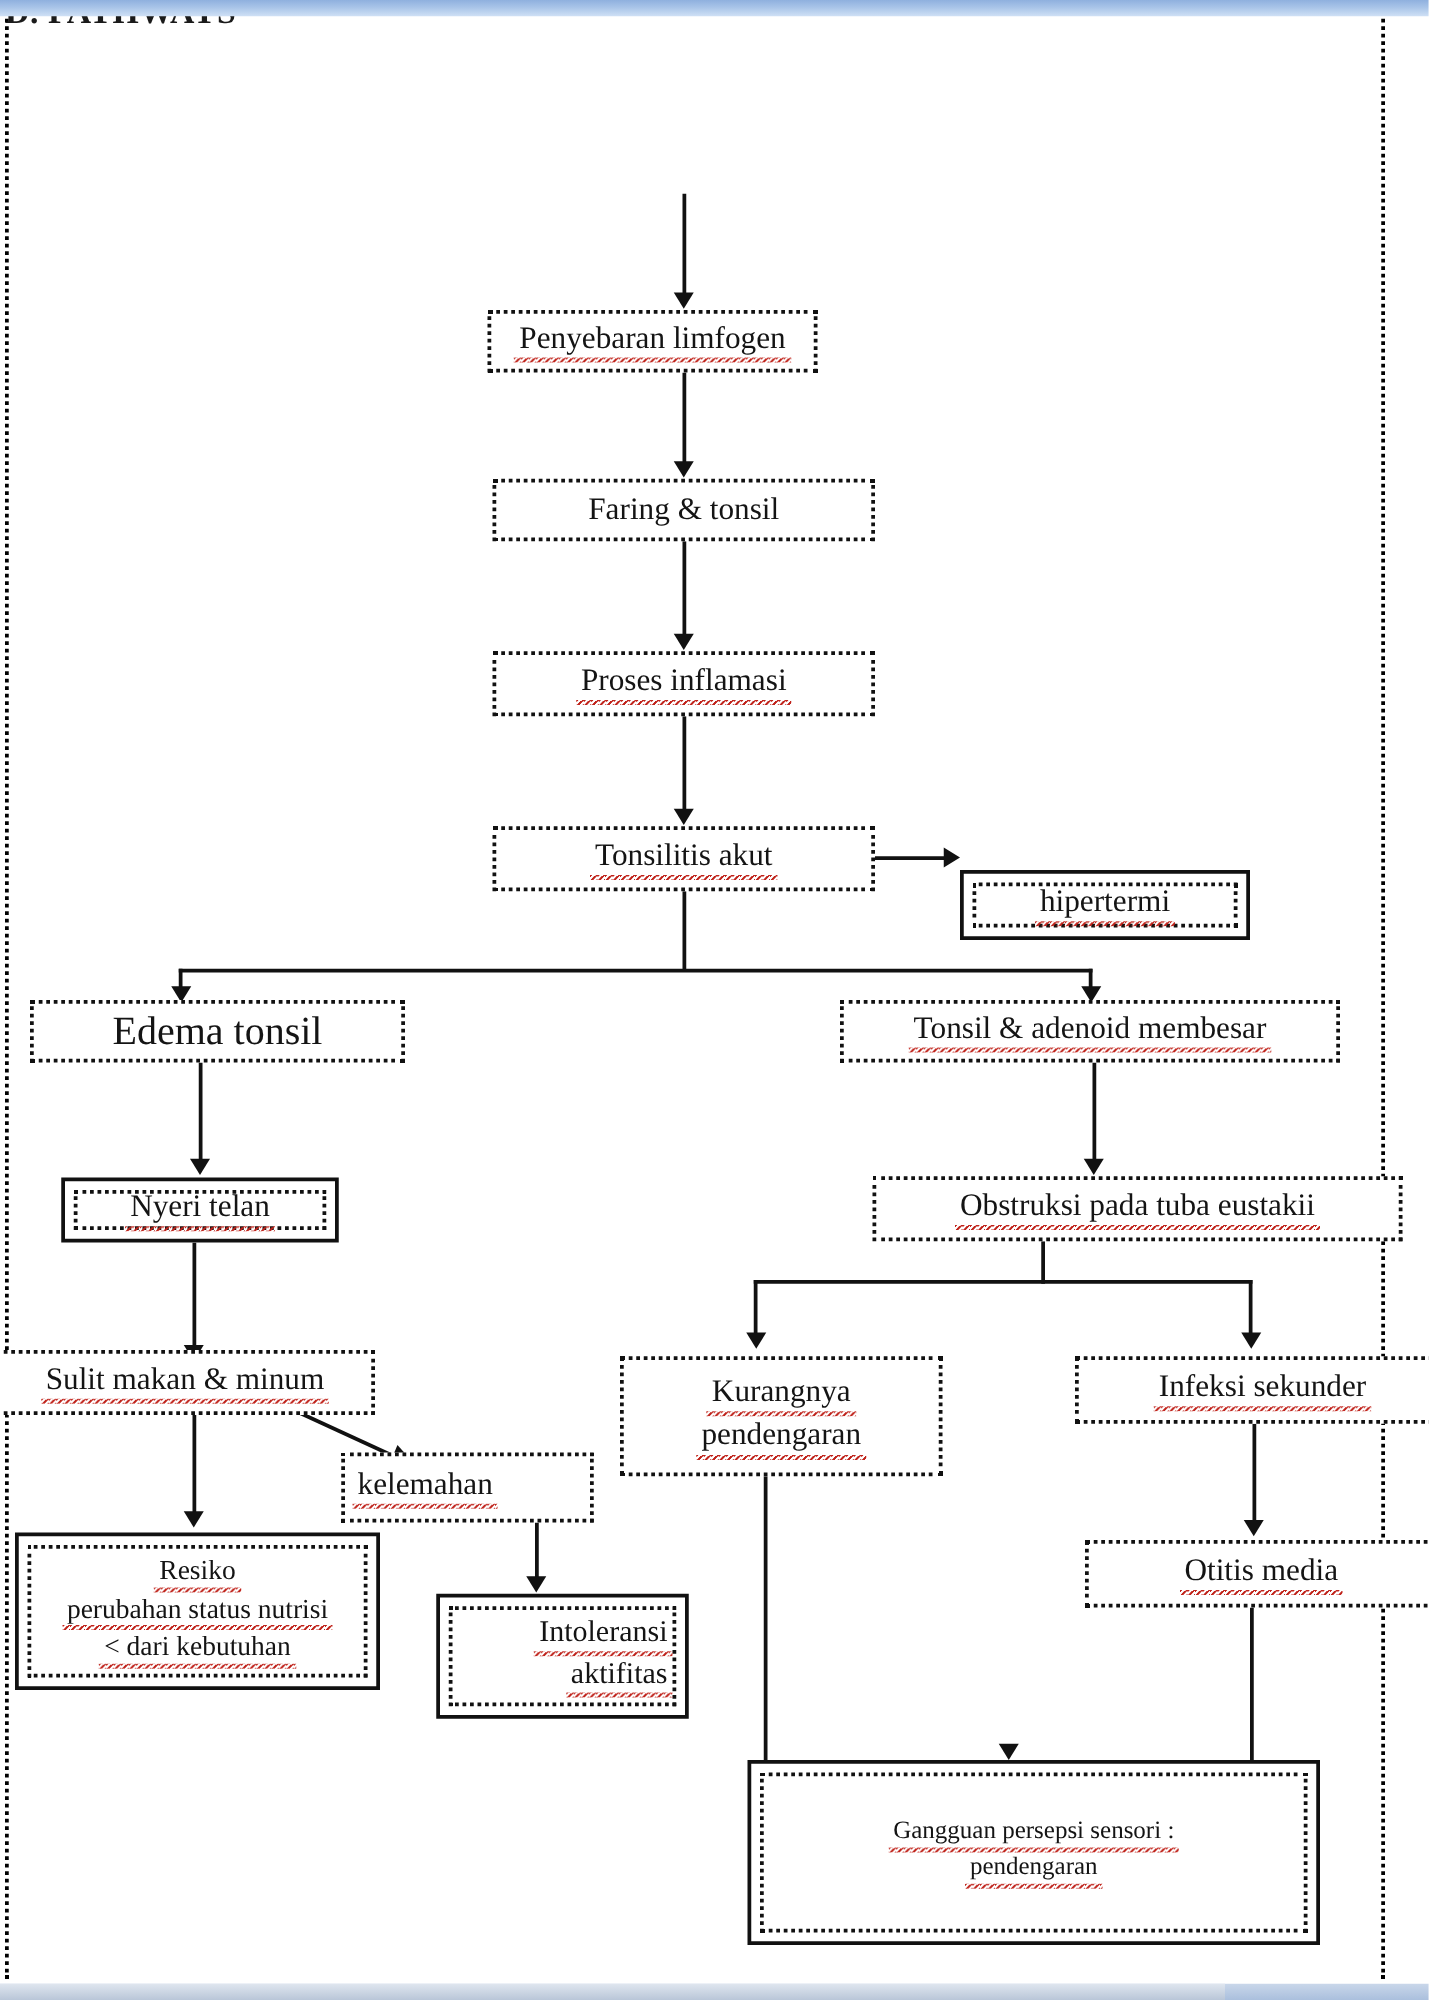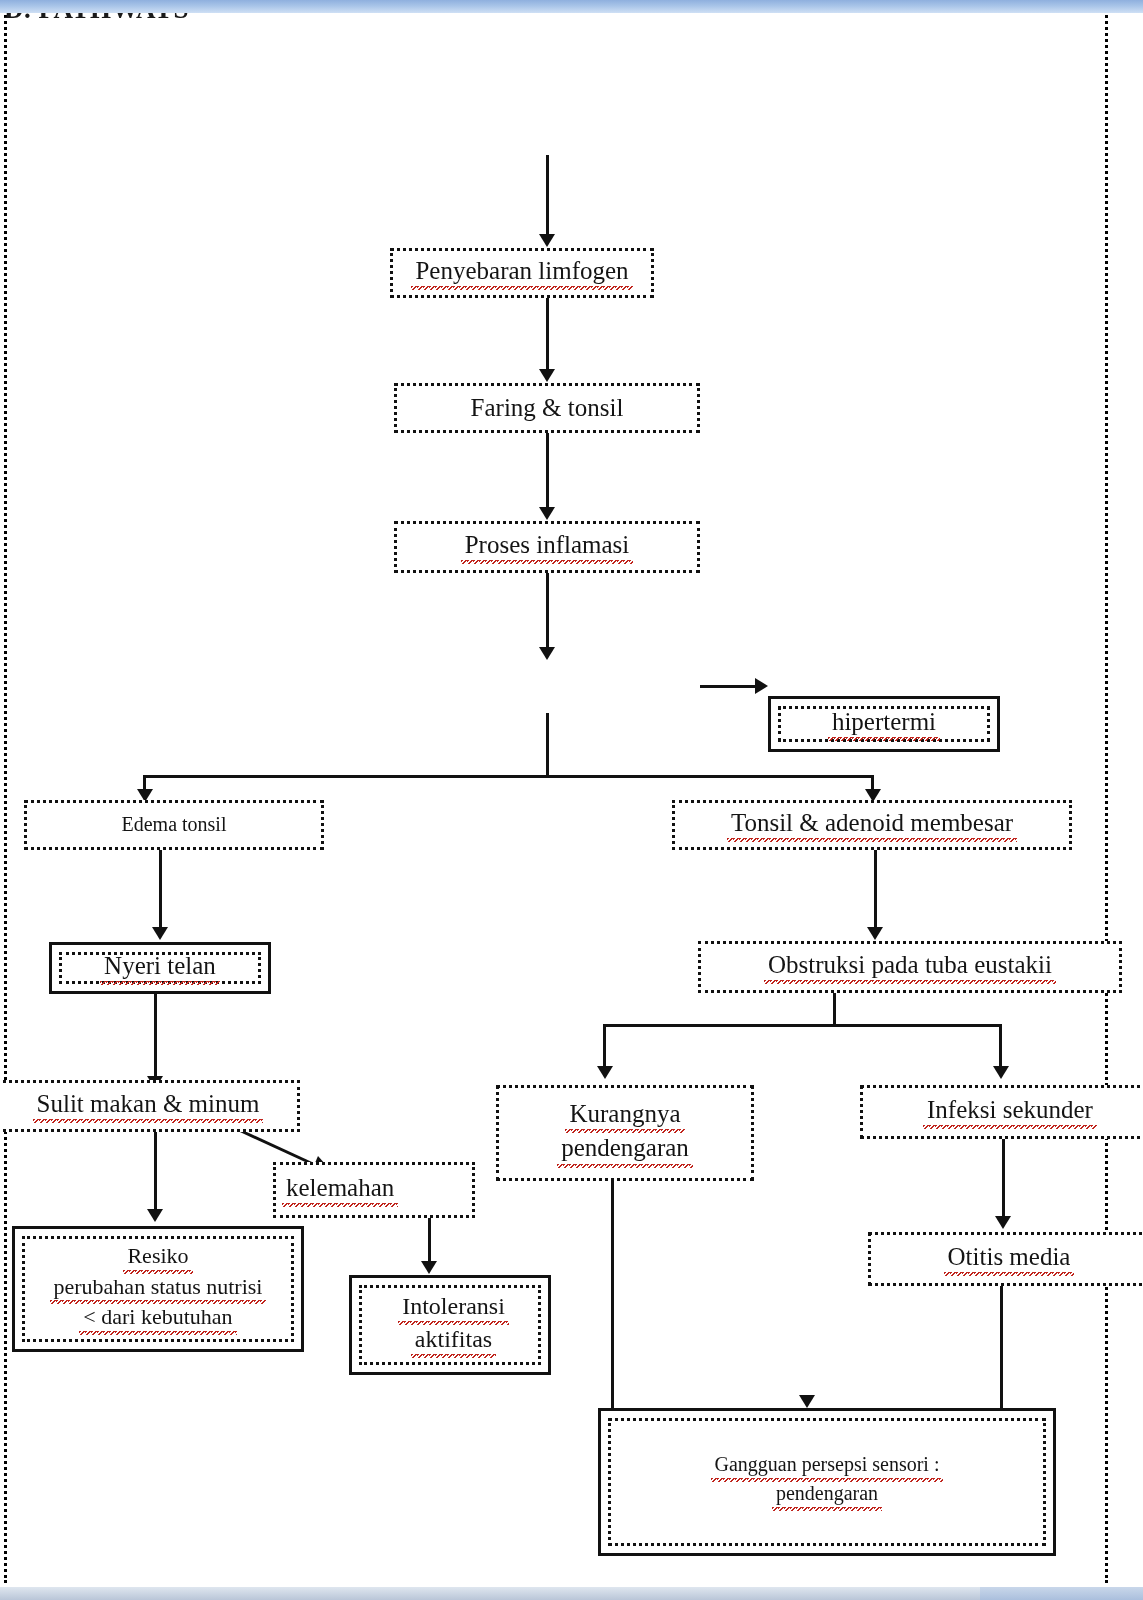--- a/index.html
+++ b/index.html
@@ -69,28 +69,31 @@
   </div>
 
   <div class="node dotted" style="left:394px;top:383px;width:306px;height:50px;font-size:25px;">
     <span class="txt">Faring &amp; tonsil</span>
   </div>
 
   <div class="node dotted" style="left:394px;top:521px;width:306px;height:52px;font-size:25px;">
     <span class="txt sq">Proses inflamasi</span>
   </div>
 
+  <div class="node dotted" style="left:394px;top:661px;width:306px;height:52px;font-size:25px;">
+    <span class="txt sq">Tonsilitis akut</span>
+  </div>
 
   <div class="node solid" style="left:768px;top:696px;width:232px;height:56px;font-size:25px;">
     <span class="inner">
       <span class="txt sq">hipertermi</span>
     </span>
   </div>
 
-  <div class="node dotted" style="left:24px;top:800px;width:300px;height:50px;font-size:20px;">
+  <div class="node dotted" style="left:24px;top:800px;width:300px;height:50px;font-size:32px;">
     <span class="txt">Edema tonsil</span>
   </div>
 
   <div class="node dotted" style="left:672px;top:800px;width:400px;height:50px;font-size:25px;">
     <span class="txt sq">Tonsil &amp; adenoid membesar</span>
   </div>
 
   <div class="node solid" style="left:49px;top:942px;width:222px;height:52px;font-size:25px;">
     <span class="inner">
       <span class="txt sq">Nyeri telan</span>
@@ -124,21 +127,21 @@
 
   <div class="node solid" style="left:12px;top:1226px;width:292px;height:126px;font-size:22px;">
     <span class="inner" style="flex-direction:column;">
       <span class="txt sq">Resiko</span>
       <span class="txt sq">perubahan status nutrisi</span>
       <span class="txt sq">&lt; dari kebutuhan</span>
     </span>
   </div>
 
   <div class="node solid" style="left:349px;top:1275px;width:202px;height:100px;font-size:24px;">
-    <span class="inner" style="flex-direction:column;align-items:center;padding-left:7px;">
+    <span class="inner" style="flex-direction:column;align-items:flex-end;padding-left:7px;">
       <span class="txt sq">Intoleransi</span>
       <span class="txt sq">aktifitas</span>
     </span>
   </div>
 
   <div class="node solid" style="left:598px;top:1408px;width:458px;height:148px;font-size:20px;">
     <span class="inner" style="flex-direction:column;">
       <span class="txt sq">Gangguan persepsi sensori :</span>
       <span class="txt sq">pendengaran</span>
     </span>

